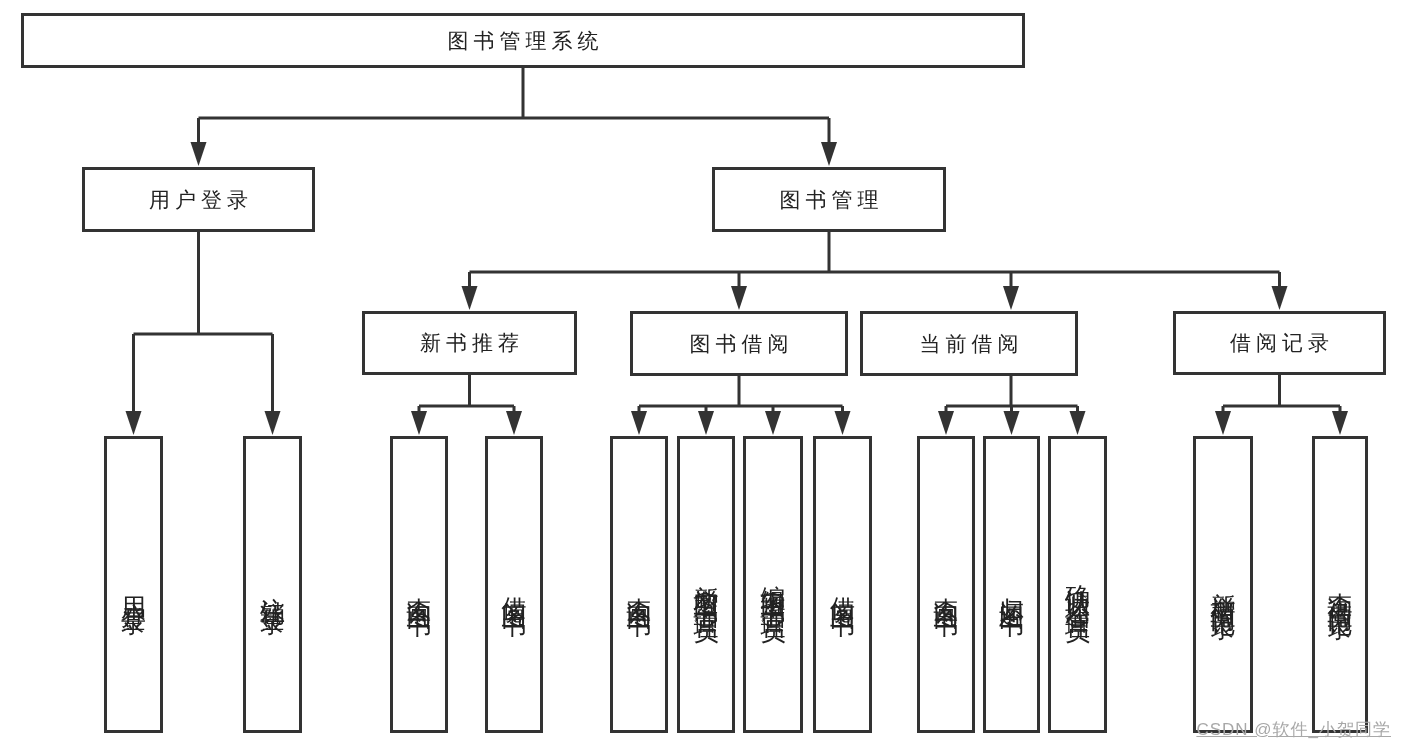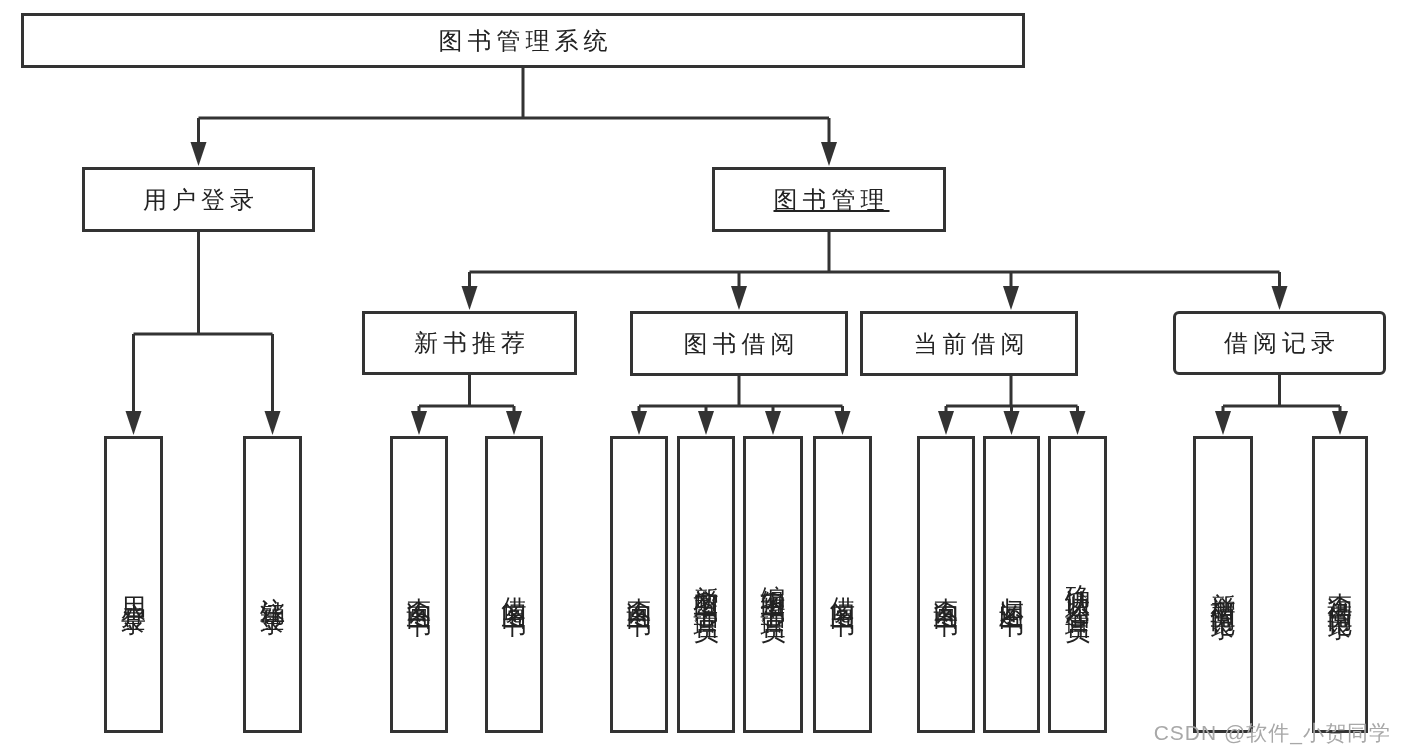--- a/index.html
+++ b/index.html
@@ -21,42 +21,43 @@
   .node {
     position: absolute;
     background: #ffffff;
     border: 3px solid var(--line, #333333);
     display: flex;
     align-items: center;
     justify-content: center;
     color: var(--text, #222222);
   }
   .node-h .node-label {
-    font-size: 24px;
+    font-size: 21px;
     letter-spacing: 5px;
     margin-right: -5px;
     white-space: nowrap;
   }
   .node-v .node-label {
     writing-mode: vertical-rl;
     text-orientation: mixed;
     font-size: 25px;
     letter-spacing: 5px;
     margin-bottom: -5px;
     line-height: 1;
   }
   .watermark {
     position: absolute;
     right: 14px;
-    bottom: 0;
-    font-size: 21px;
+    bottom: 6px;
+    font-size: 17px;
     letter-spacing: 1px;
     color: var(--watermark, #a8a8a8);
     white-space: nowrap;
     z-index: 5;
+    text-decoration: underline;
   }
 </style>
 </head>
 <body>
 
 <div id="canvas">
   <svg id="connector-layer" xmlns="http://www.w3.org/2000/svg" viewBox="0 0 1405 747">
       <path d="M 523 66 V 118 M 198.5 118 H 829 M 198.5 118 V 149 M 829 118 V 149" stroke="#333333" stroke-width="3" fill="none"></path>
       <polygon points="190.5,142 206.5,142 198.5,166" fill="#333333"></polygon>
       <polygon points="821,142 837,142 829,166" fill="#333333"></polygon>
@@ -90,21 +91,21 @@
       </div>
       <div class="node node-h" style="left: 82px; top: 167px; width: 233px; height: 65px;">
         <span class="node-label">用户登录</span>
       </div>
       <div class="node node-v" style="left: 104px; top: 436px; width: 59px; height: 297px;">
         <span class="node-label">用户登录</span>
       </div>
       <div class="node node-v" style="left: 243px; top: 436px; width: 59px; height: 297px;">
         <span class="node-label">注销登录</span>
       </div>
-      <div class="node node-h" style="left: 712px; top: 167px; width: 234px; height: 65px; text-decoration: underline;">
+      <div class="node node-h" style="left: 712px; top: 167px; width: 234px; height: 65px;">
         <span class="node-label">图书管理</span>
       </div>
       <div class="node node-h" style="left: 362px; top: 311px; width: 215px; height: 64px;">
         <span class="node-label">新书推荐</span>
       </div>
       <div class="node node-v" style="left: 390px; top: 436px; width: 58px; height: 297px;">
         <span class="node-label">查询图书</span>
       </div>
       <div class="node node-v" style="left: 485px; top: 436px; width: 58px; height: 297px;">
         <span class="node-label">借阅图书</span>
@@ -129,21 +130,21 @@
       </div>
       <div class="node node-v" style="left: 917px; top: 436px; width: 58px; height: 297px;">
         <span class="node-label">查询图书</span>
       </div>
       <div class="node node-v" style="left: 983px; top: 436px; width: 57px; height: 297px;">
         <span class="node-label">归还图书</span>
       </div>
       <div class="node node-v" style="left: 1048px; top: 436px; width: 59px; height: 297px;">
         <span class="node-label">确认归还（管理员）</span>
       </div>
-      <div class="node node-h" style="left: 1173px; top: 311px; width: 213px; height: 64px; border-radius: 6px;">
+      <div class="node node-h" style="left: 1173px; top: 311px; width: 213px; height: 64px;">
         <span class="node-label">借阅记录</span>
       </div>
       <div class="node node-v" style="left: 1193px; top: 436px; width: 60px; height: 297px;">
         <span class="node-label">新增借阅记录</span>
       </div>
       <div class="node node-v" style="left: 1312px; top: 436px; width: 56px; height: 297px;">
         <span class="node-label">查询借阅记录</span>
       </div>
     </div>
   <div class="watermark">CSDN @软件_小贺同学</div>

